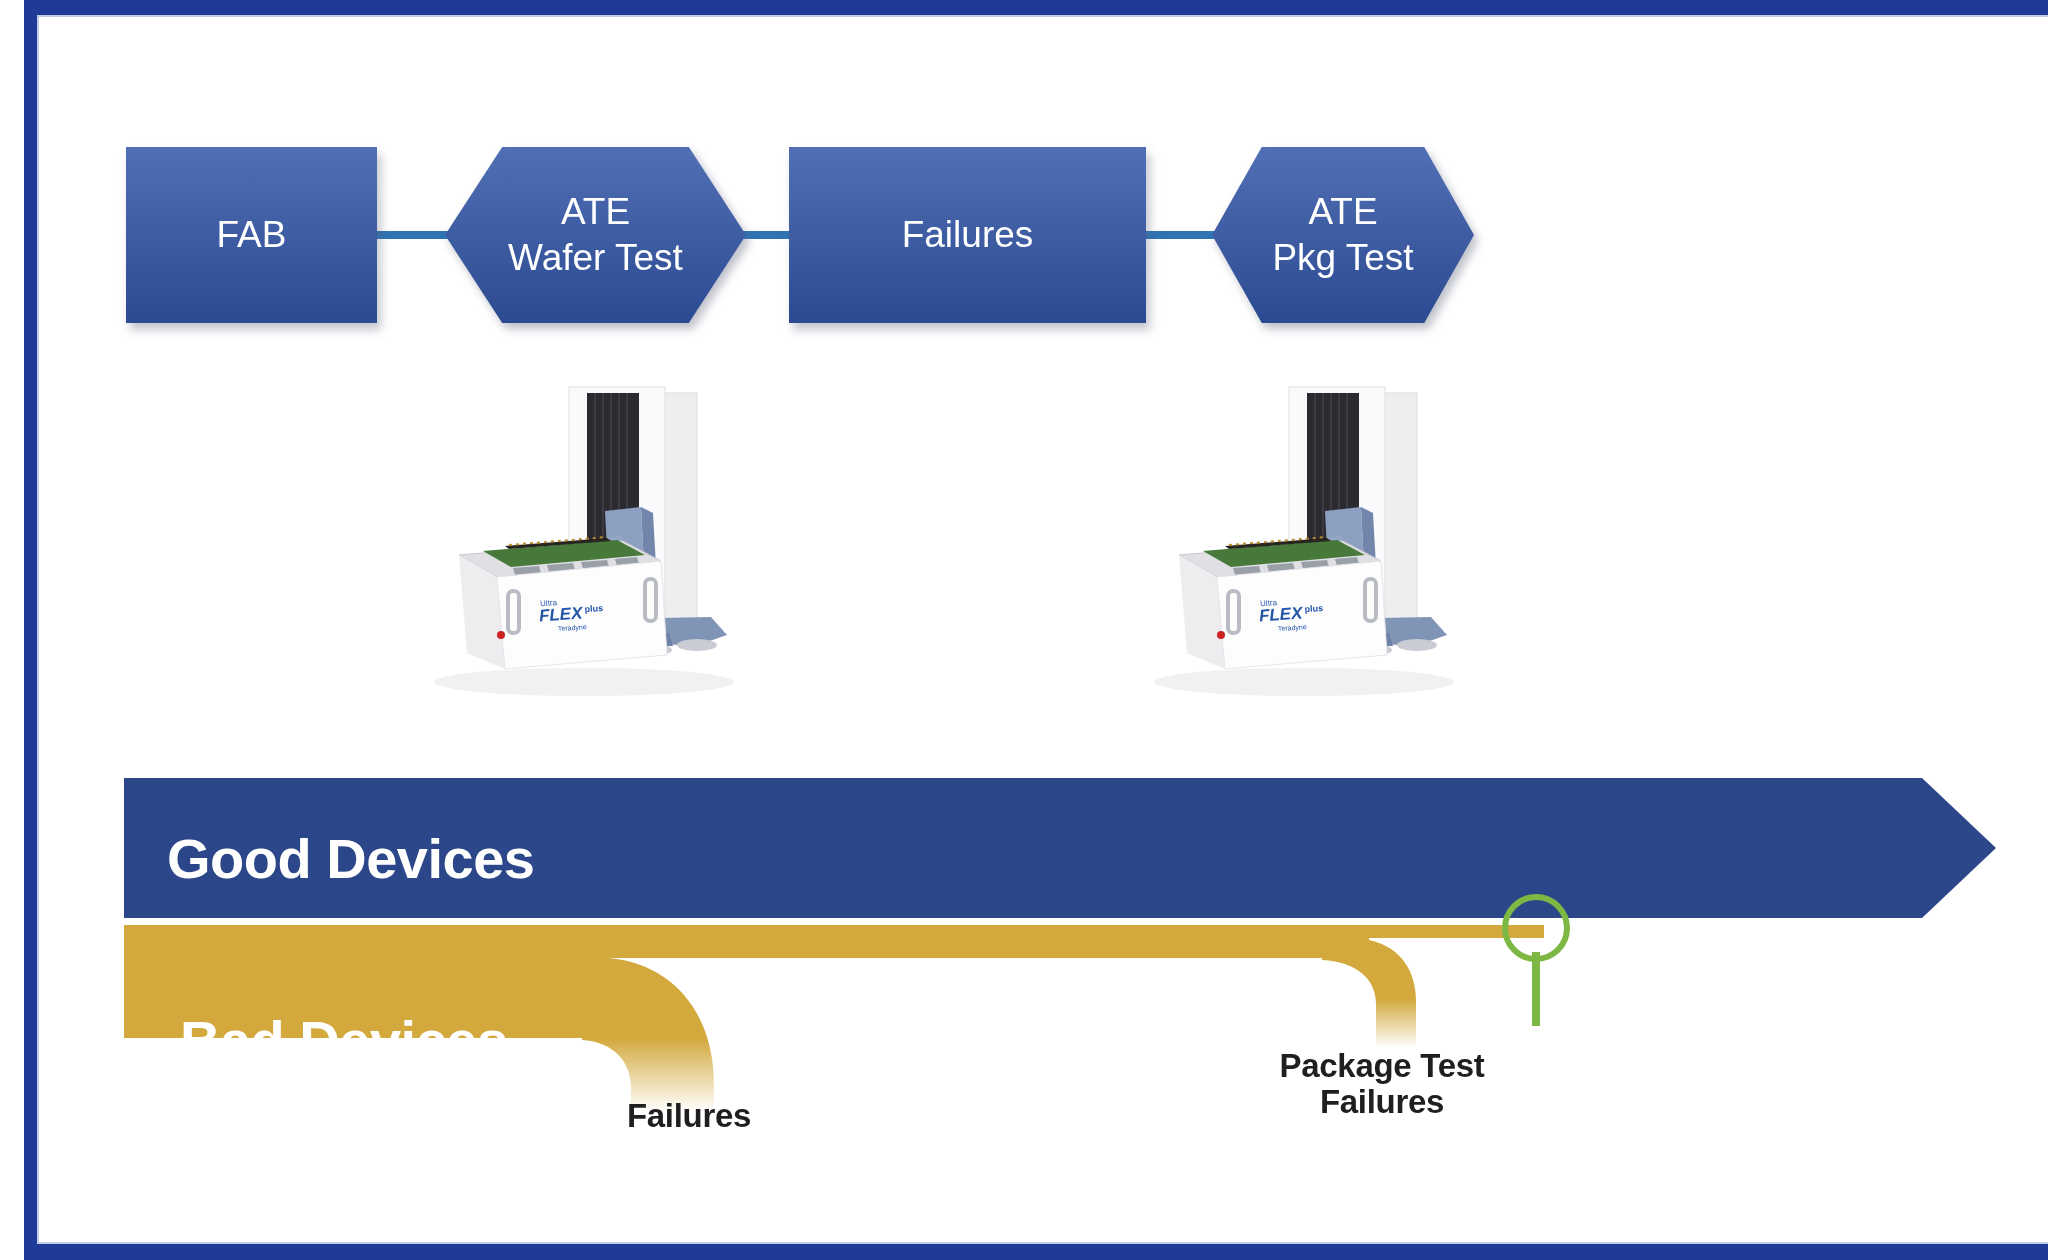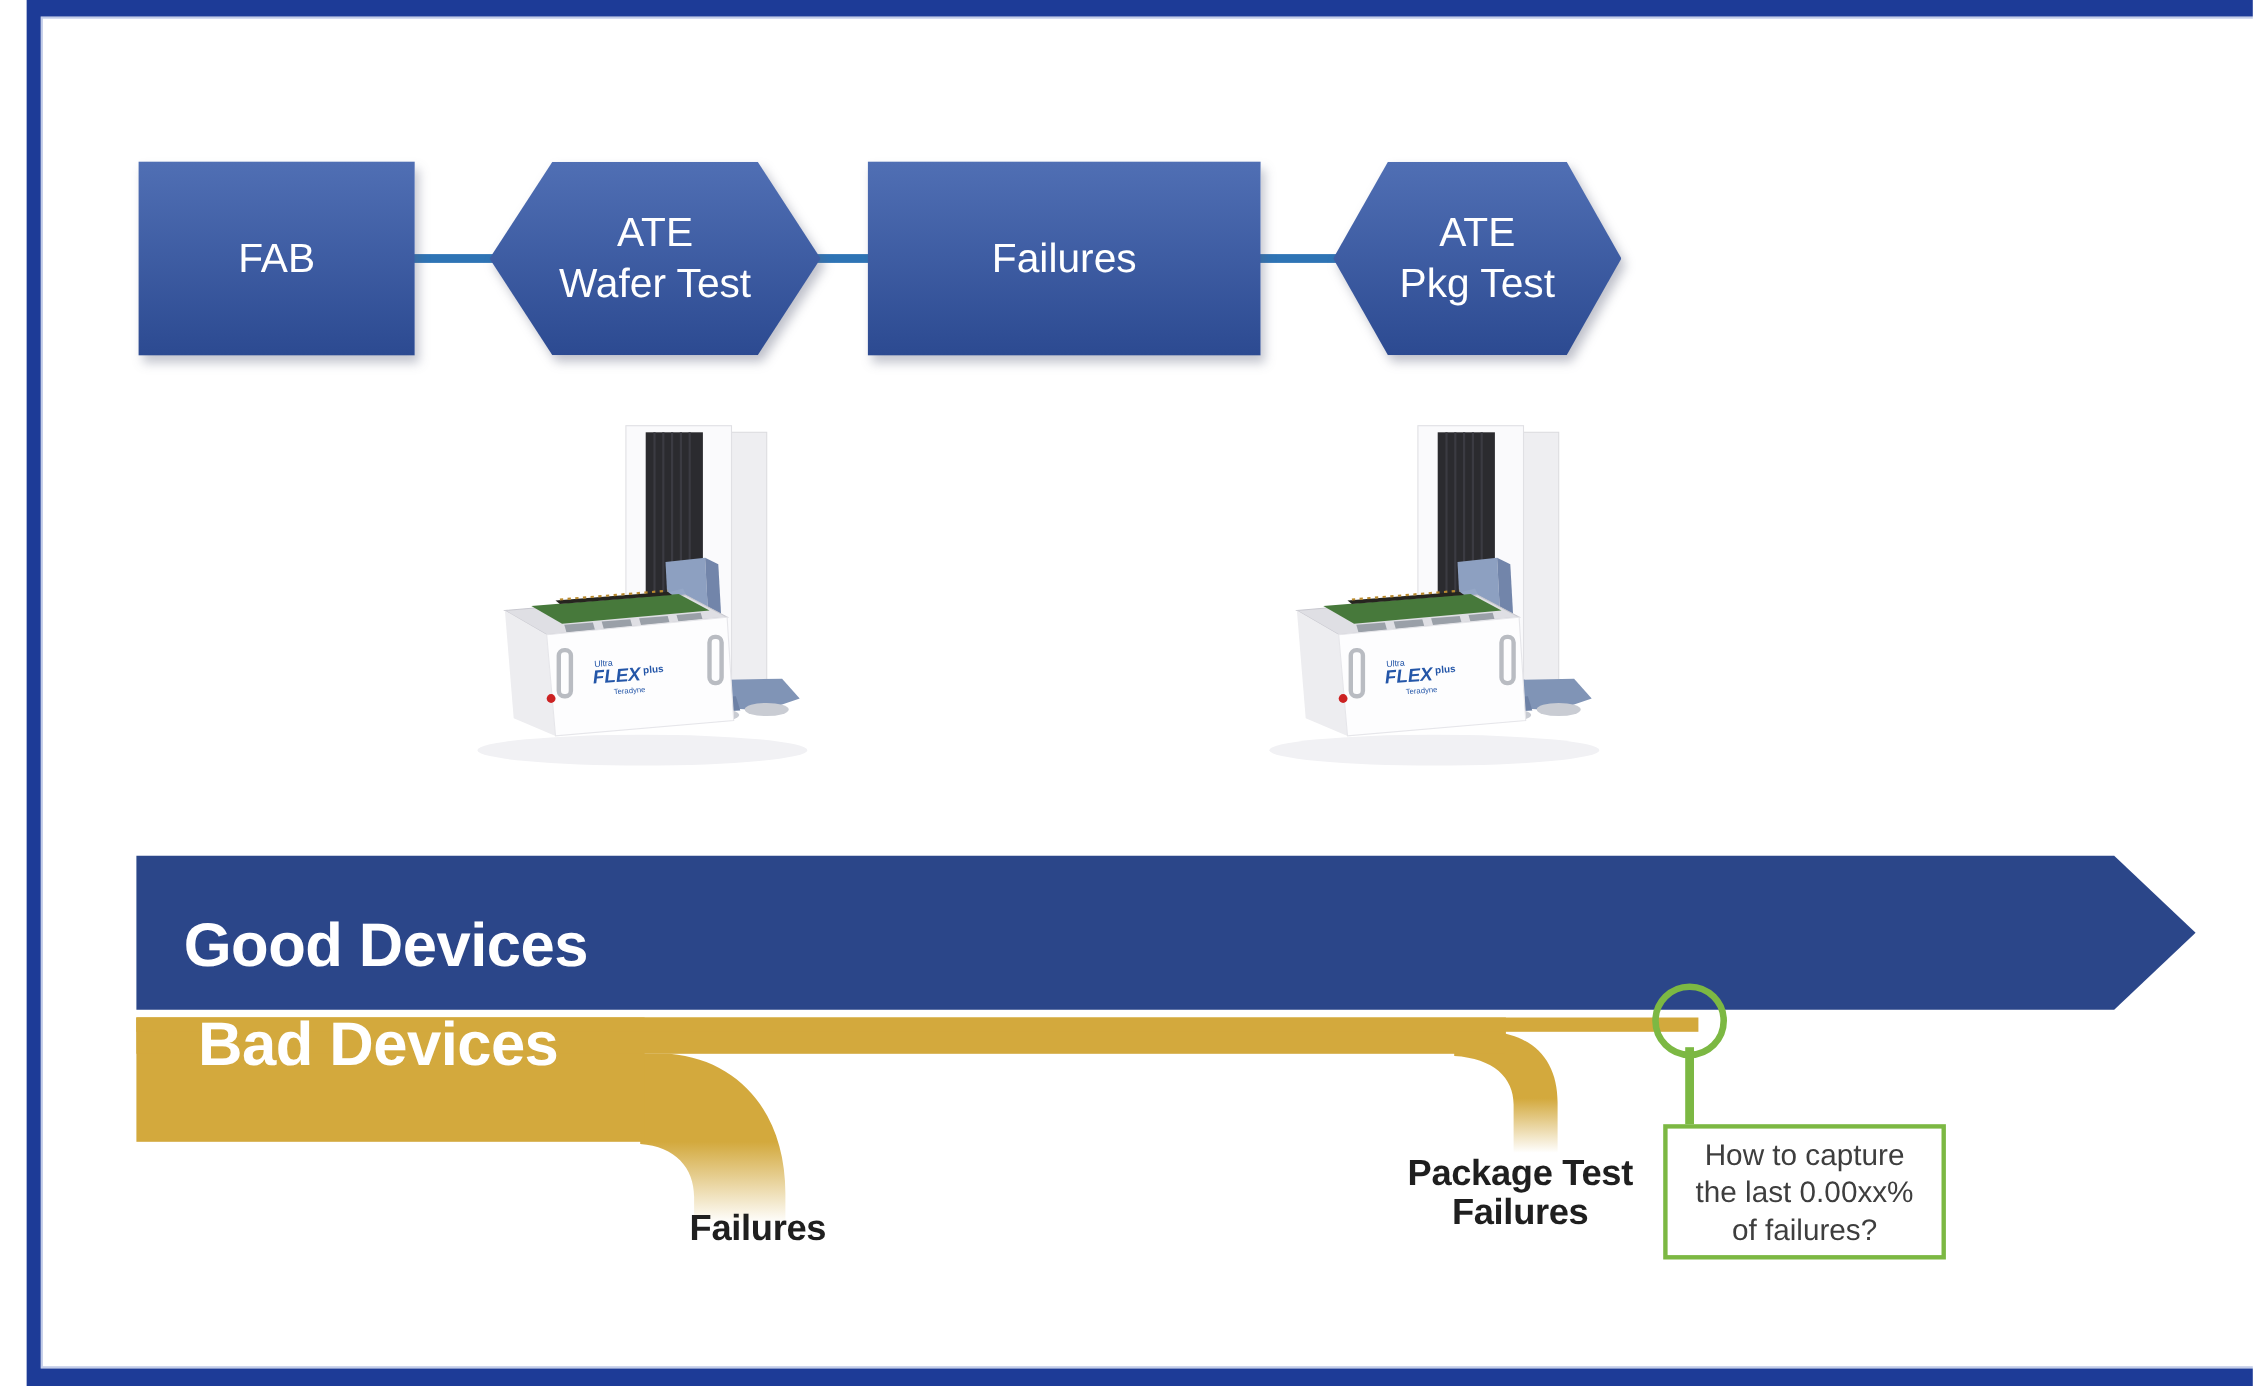--- a/index.html
+++ b/index.html
@@ -154,32 +154,27 @@
     <rect x="100" y="925" width="1245" height="33" fill="#d3a93d"></rect>
     <rect x="100" y="925" width="1420" height="13" fill="#d3a93d"></rect>
 
     <path d="M100,778 H1898 L1972,848 L1898,918 H100 Z" fill="#2b4689"></path>
 
     <rect x="1508" y="952" width="8" height="74" fill="#7cb843"></rect>
     <circle cx="1512" cy="928" r="31" fill="none" stroke="#7cb843" stroke-width="6"></circle>
   </svg>
 
   <div class="band-label" style="left:143px;top:826px;">Good Devices</div>
-  <div class="band-label" style="left:156px;top:916px;">Bad Devices</div>
+  <div class="band-label" style="left:156px;top:1008px;">Bad Devices</div>
 
   <div class="fail-label" style="left:515px;top:1098px;">
     <span style="display:block">Failures</span>
   </div>
 
   <div class="fail-label" style="left:1208px;top:1048px;">
     <span style="display:block">Package Test</span>
     <span style="display:block">Failures</span>
   </div>
 
-  <div class="callout">
-    <span>How to capture</span>
-    <span>the last 0.00xx%</span>
-    <span>of failures?</span>
-  </div>
 
   <div class="frame-innerline"></div>
   <div class="frame-border"></div>
 </div>
 
 </body></html>

